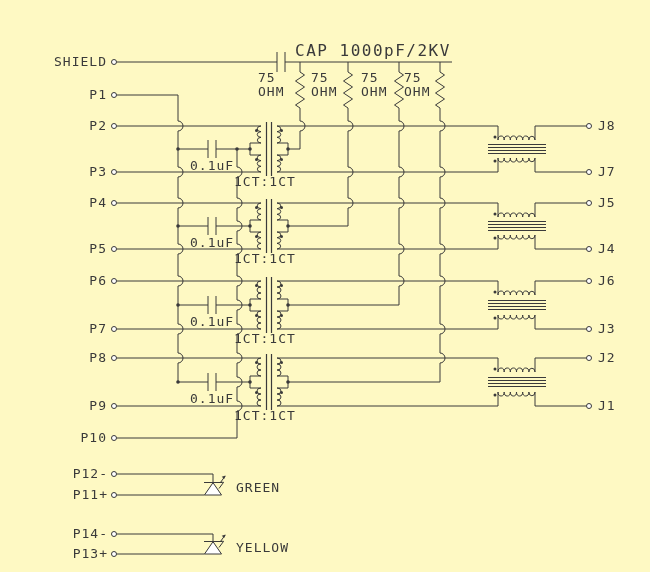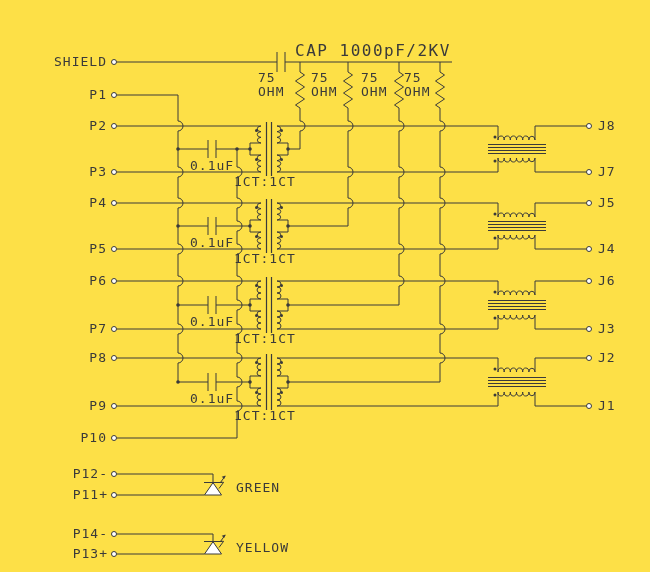--- a/index.html
+++ b/index.html
@@ -1,16 +1,16 @@
 <!DOCTYPE html>
 <html><head>
 <meta charset="utf-8">
 <style>
   html,body{margin:0;padding:0;background:#ffffff;}
-  #stage{position:relative;width:650px;height:572px;background:#fde047;overflow:hidden;}
+  #stage{position:relative;width:650px;height:572px;background:#fef9c3;overflow:hidden;}
   svg{position:absolute;left:0;top:0;}
   .w{stroke:#3a3a3a;stroke-width:1;fill:none;}
   .w2{stroke:#3a3a3a;stroke-width:1.2;fill:none;}
   .dot{fill:#3a3a3a;stroke:none;}
   .pin{stroke:#3a3a3a;stroke-width:1;fill:#ffffff;}
   .tri{stroke:#3a3a3a;stroke-width:1;fill:#ffffff;}
   .ah{fill:#3a3a3a;stroke:none;}
   text{fill:#3a3a3a;font-family:"DejaVu Sans Mono","Liberation Mono",monospace;}
   .lbl{font-size:13px;letter-spacing:1px;}
   .ttl{font-size:16px;letter-spacing:1.5px;}

